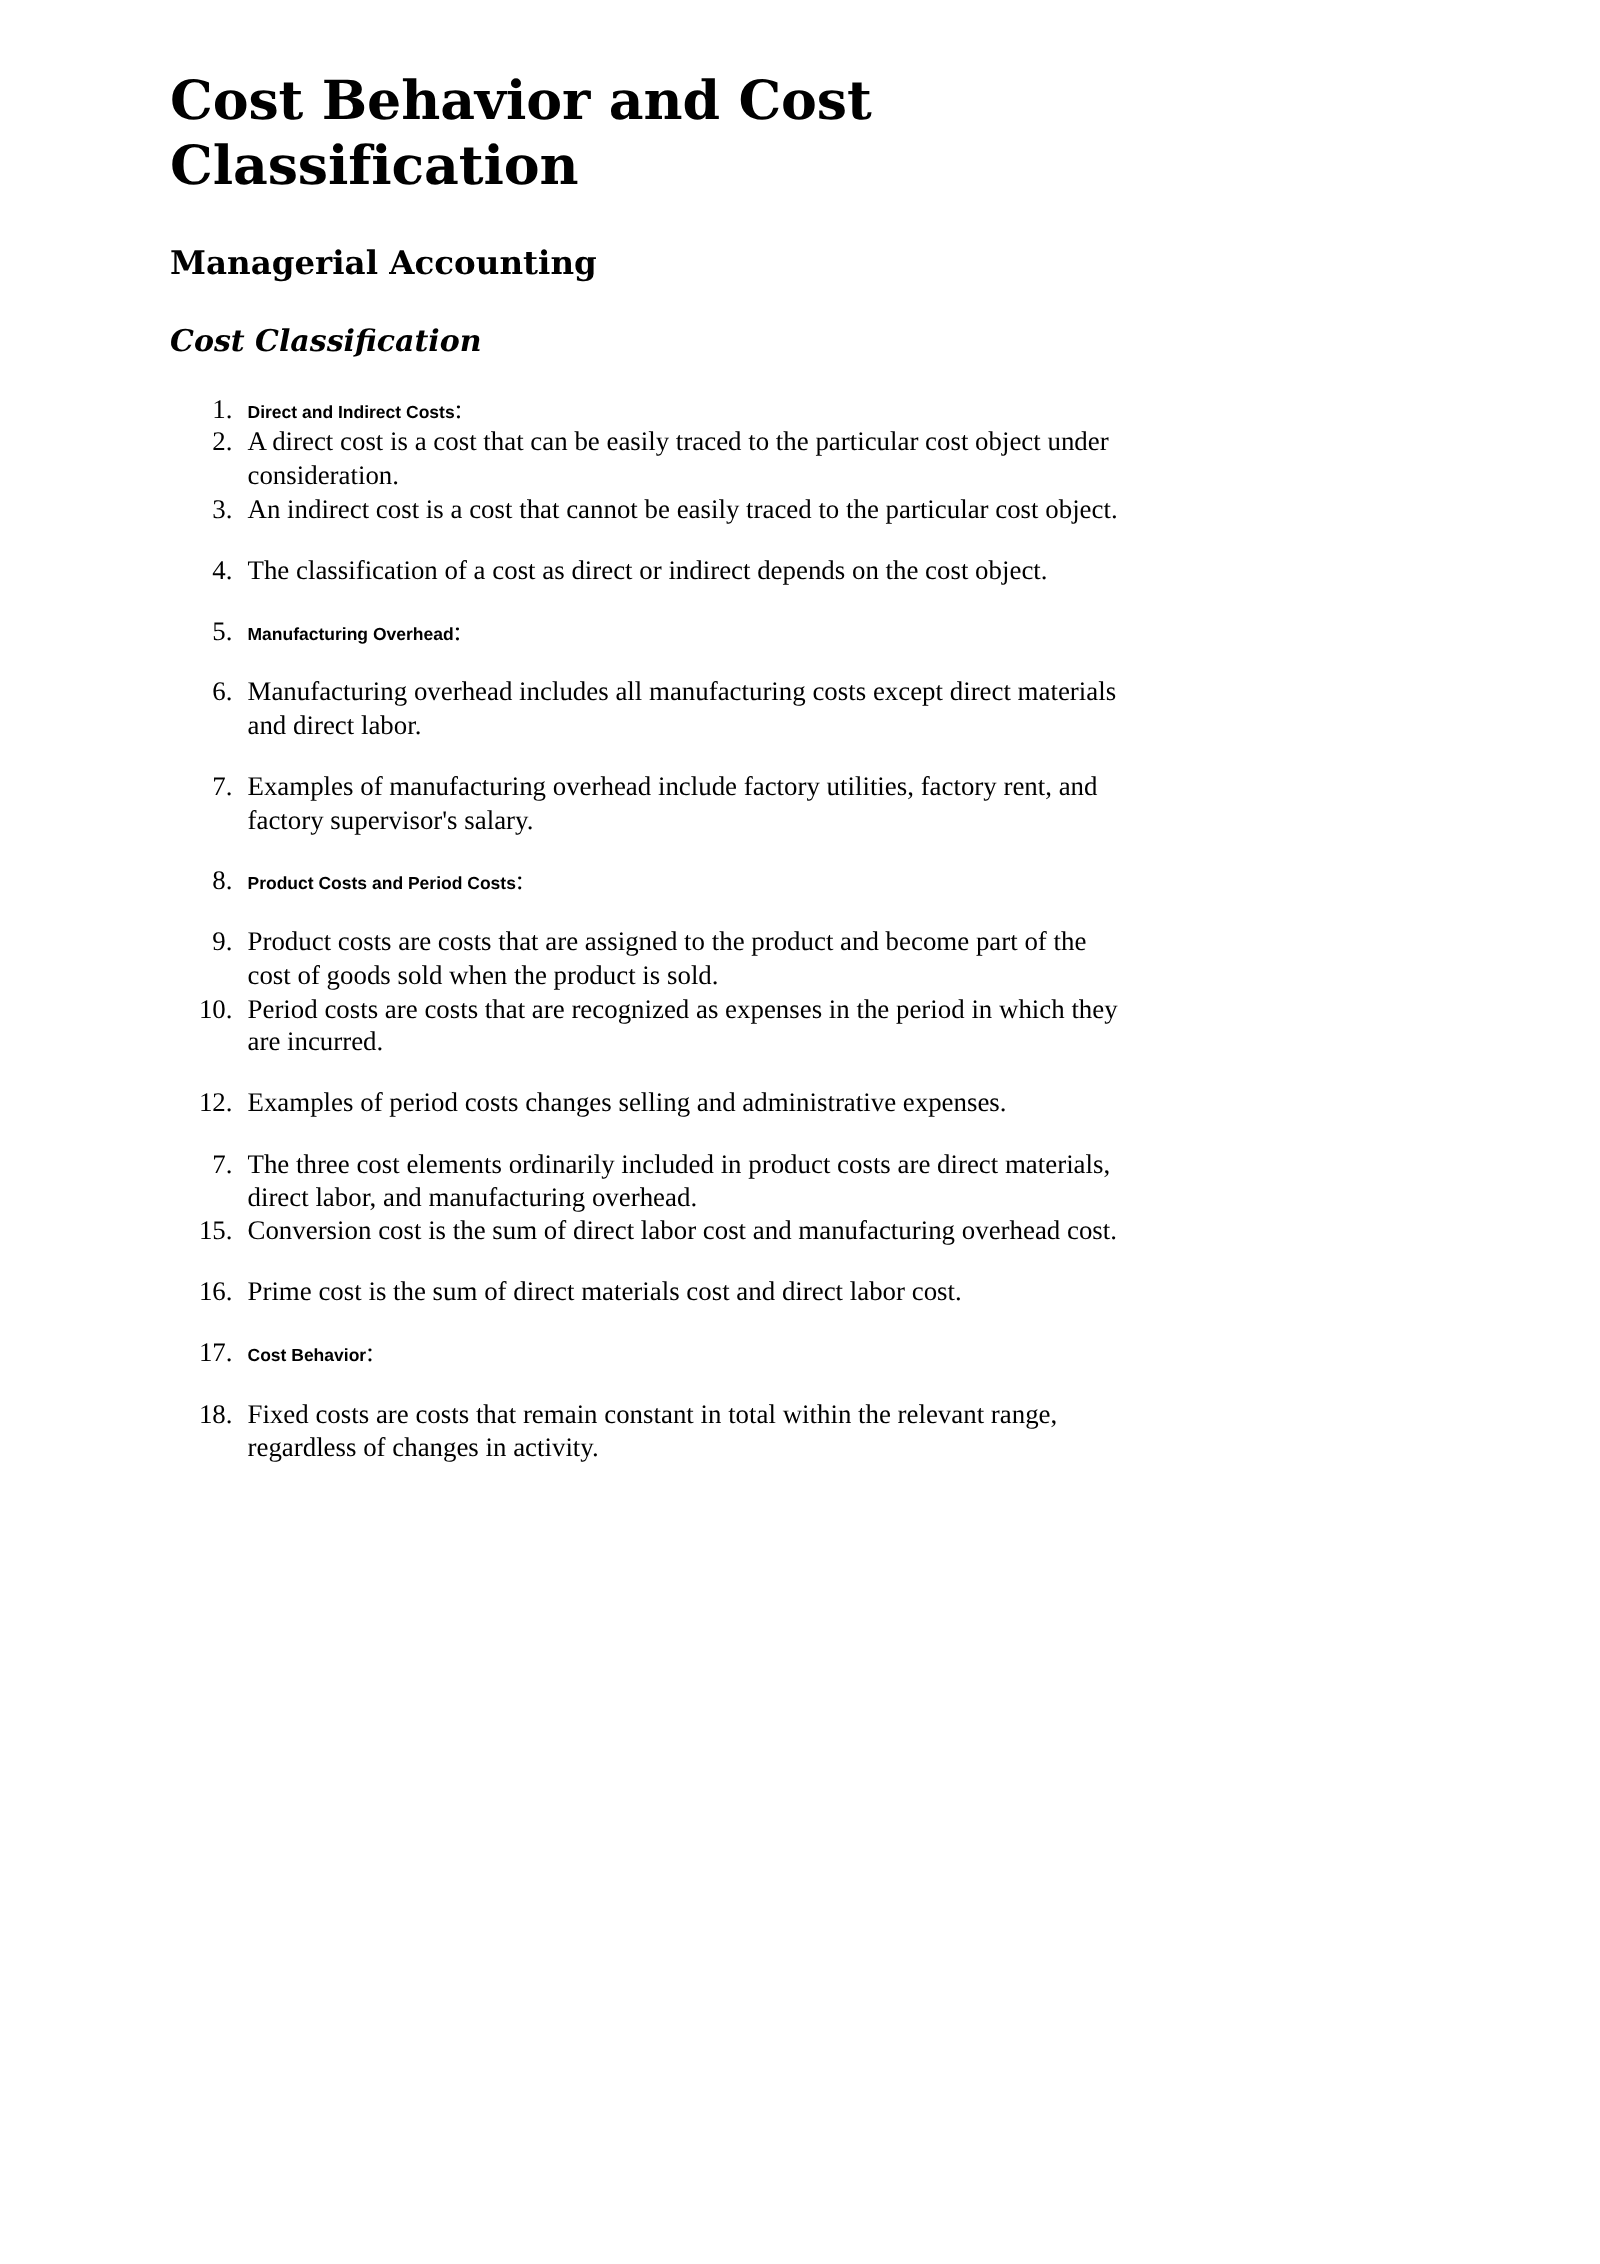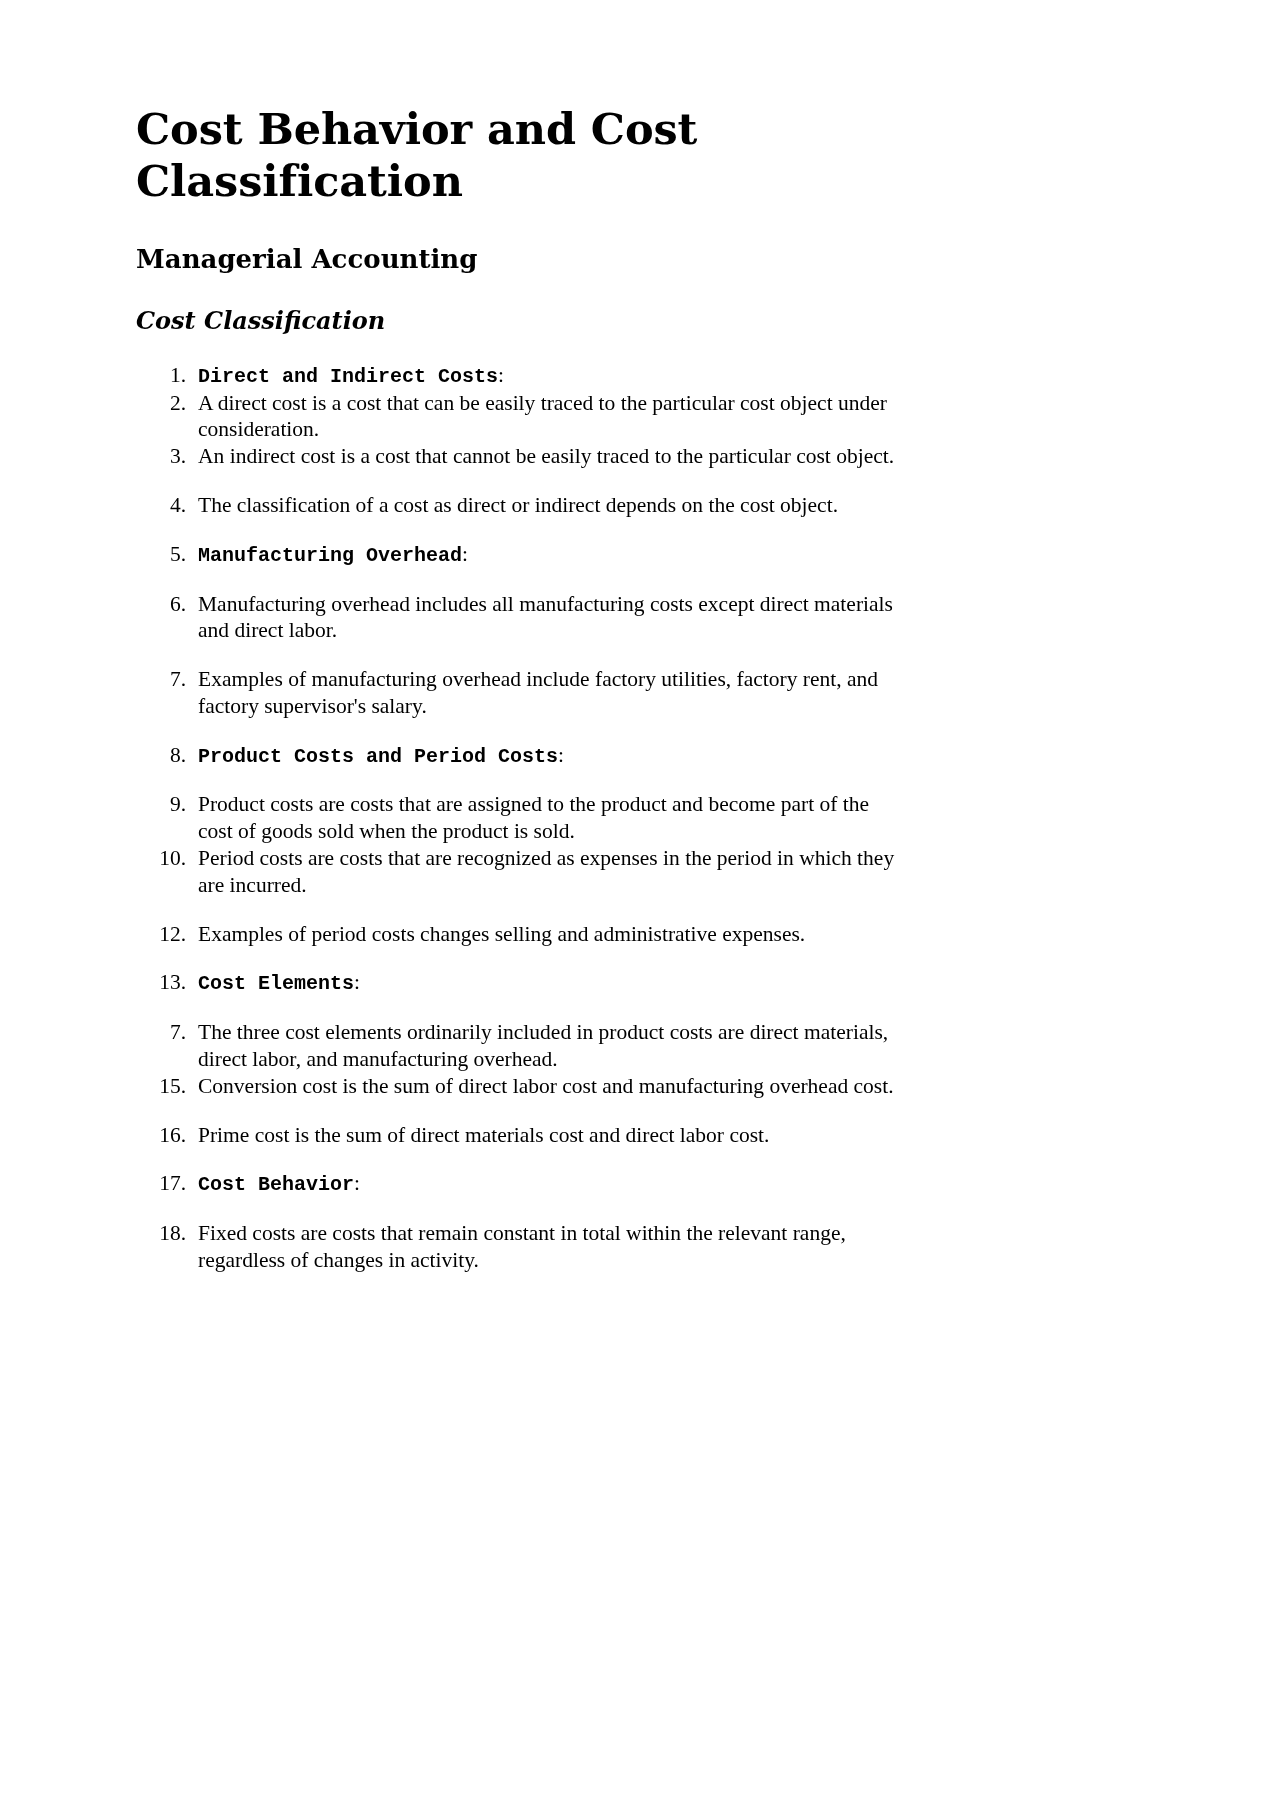--- a/index.html
+++ b/index.html
@@ -12,21 +12,21 @@
     height: 1811px;
     font-family: "Liberation Serif", "DejaVu Serif", serif;
     color: #000000;
     -webkit-font-smoothing: antialiased;
   }
 
   .page {
     width: 1026px;
     min-height: 1811px;
     box-sizing: border-box;
-    padding: 104px 130px 60px 136px;
+    padding: 56px 130px 60px 136px;
     background: #ffffff;
     position: relative;
   }
 
   .doc-title {
     font-family: "DejaVu Serif", serif;
     font-size: 43px;
     line-height: 1.20;
     font-weight: bold;
     margin: 0 0 0 0;
@@ -85,23 +85,23 @@
   ol.points > li .body {
     display: block;
   }
 
   
   ol.points > li.gap {
     margin-top: 22px;
   }
 
   .lead {
-    font-family: Liberation Mono, monospace;
+    font-family: Liberation Sans, sans-serif;
     font-weight: bold;
-    font-size: 20px;
+    font-size: 14px;
   }
   .lead-colon {
     font-family: "Liberation Serif", "DejaVu Serif", serif;
     font-weight: normal;
     font-size: 21.5px;
   }
 </style>
 </head>
 <body>
 
@@ -152,24 +152,20 @@
       </li>
       <li>
         <span class="num">10.</span>
         <span class="body"><span>Period costs are costs that are recognized as expenses in the period in which they are incurred.</span></span>
       </li>
       <li class="gap">
         <span class="num">12.</span>
         <span class="body"><span>Examples of period costs changes selling and administrative expenses.</span></span>
       </li>
       <li class="gap">
-        <span class="num">13.</span>
-        <span class="body"><span class="lead">Cost Elements</span><span class="lead-colon">:</span></span>
-      </li>
-      <li class="gap">
         <span class="num">7.</span>
         <span class="body"><span>The three cost elements ordinarily included in product costs are direct materials, direct labor, and manufacturing overhead.</span></span>
       </li>
       <li>
         <span class="num">15.</span>
         <span class="body"><span>Conversion cost is the sum of direct labor cost and manufacturing overhead cost.</span></span>
       </li>
       <li class="gap">
         <span class="num">16.</span>
         <span class="body"><span>Prime cost is the sum of direct materials cost and direct labor cost.</span></span>

